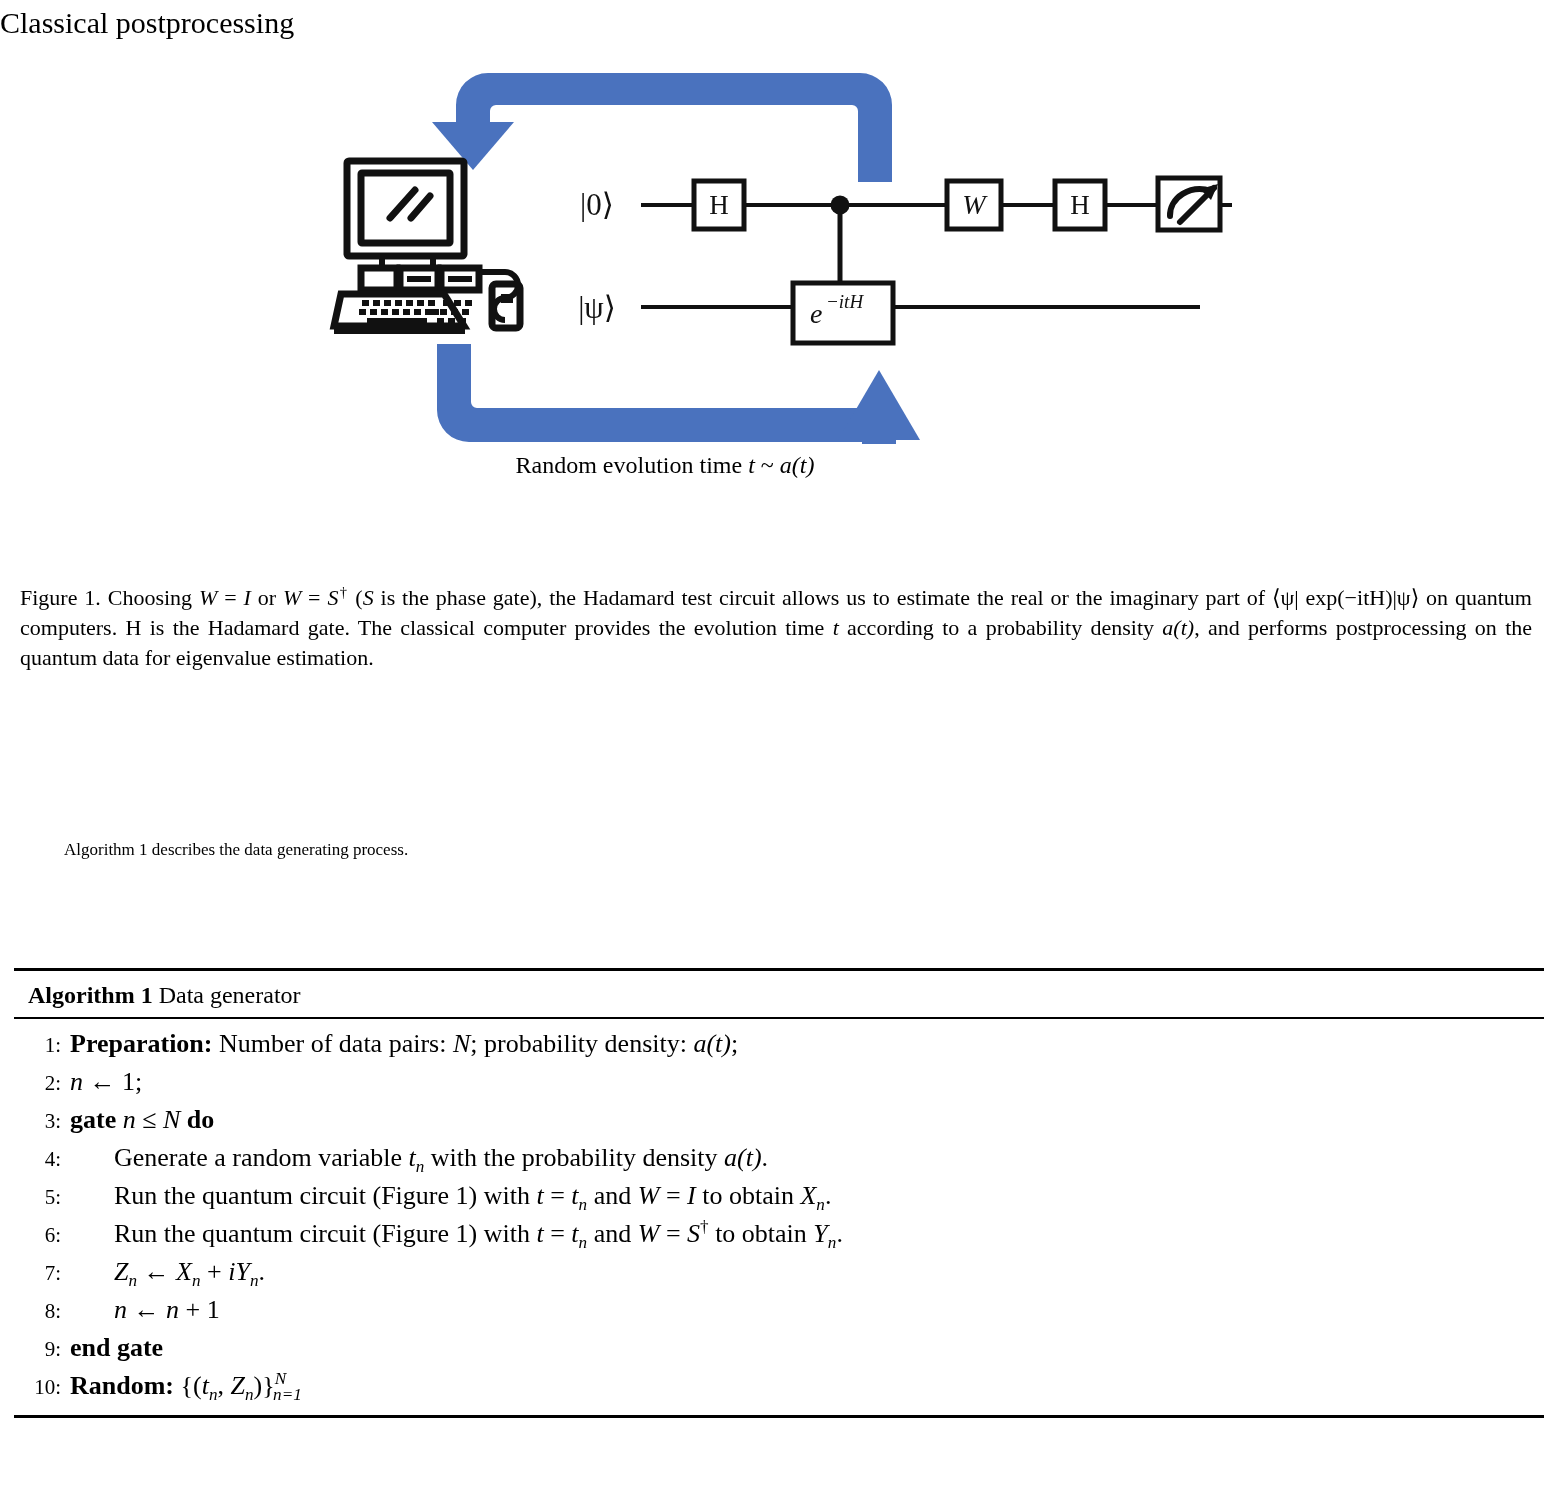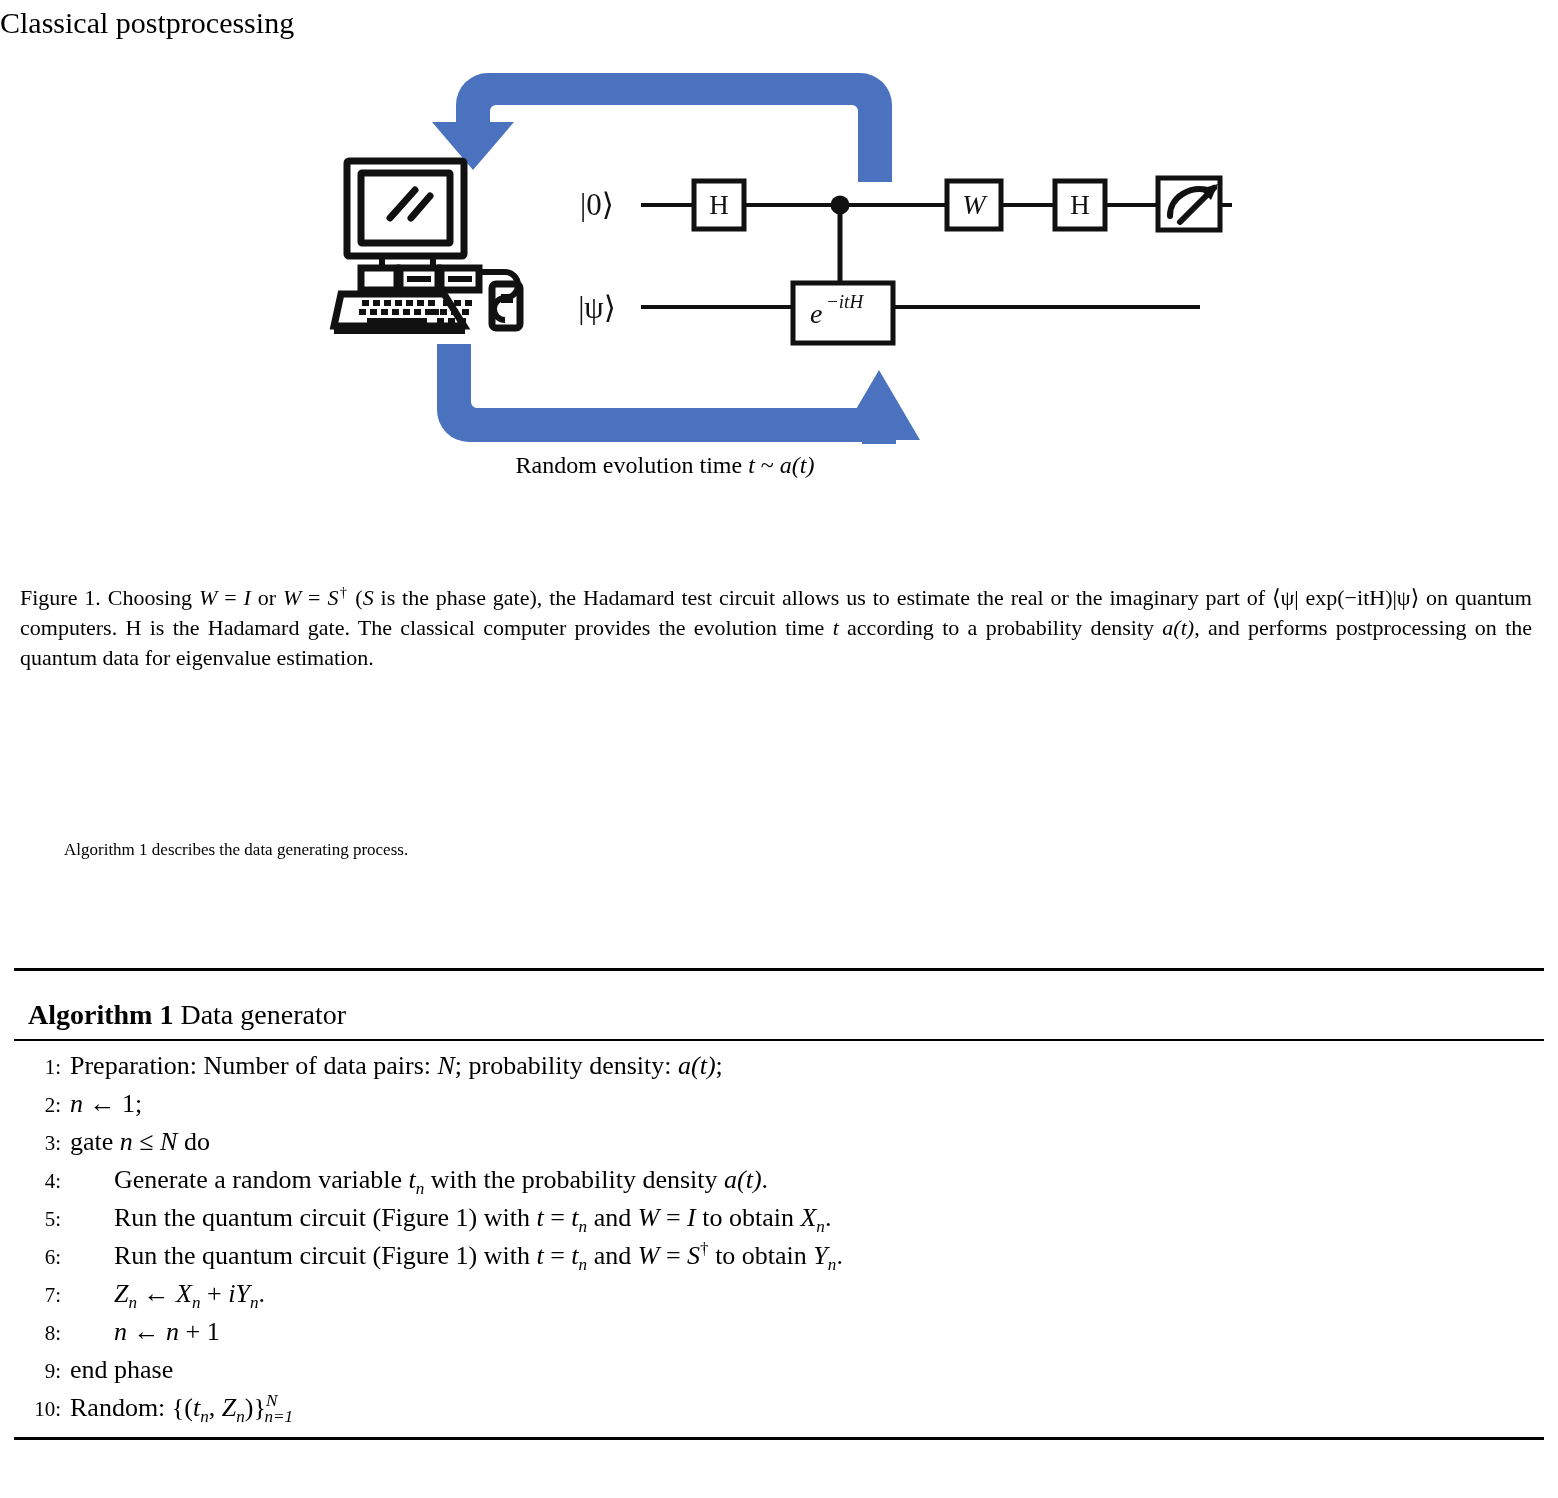--- a/index.html
+++ b/index.html
@@ -69,22 +69,22 @@
     height: 3px;
     background: #000;
     width: 100%;
   }
   .rule-thin {
     height: 1.6px;
     background: #000;
     width: 100%;
   }
   .algo-head {
-    font-size: 28px;
-    padding: 26px 2px 7px 14px;
+    font-size: 24px;
+    padding: 9px 2px 7px 14px;
     line-height: 1.25;
   }
   .algo-head b { font-weight: bold; }
   .algo-lines {
     padding: 6px 0 10px 0;
   }
   .algo-line {
     display: flex;
     align-items: baseline;
     font-size: 26px;
@@ -94,21 +94,21 @@
   .algo-num {
     width: 56px;
     min-width: 56px;
     text-align: right;
     font-size: 21px;
     padding-right: 9px;
     box-sizing: border-box;
   }
   .algo-txt { flex: 1; }
   .ind1 { padding-left: 44px; }
-  .kw { font-weight: normal; }
+  .kw { font-weight: bold; }
   sub, sup { font-size: 0.66em; line-height: 0; font-style: italic; }
   sup.upr, sub.upr { font-style: normal; }
   .nobr { white-space: nowrap; }
 </style>
 </head>
 <body>
 
 <div class="fig-title">Classical postprocessing</div>
 
 <div class="diagram">
@@ -295,21 +295,21 @@
       <span class="algo-txt ind1"><span class="mi">Z<sub>n</sub></span> ← <span class="mi">X<sub>n</sub></span> + <span class="mi">iY<sub>n</sub></span>.</span>
     </div>
 
     <div class="algo-line">
       <span class="algo-num">8:</span>
       <span class="algo-txt ind1"><span class="mi">n</span> ← <span class="mi">n</span> + 1</span>
     </div>
 
     <div class="algo-line">
       <span class="algo-num">9:</span>
-      <span class="algo-txt"><span class="kw">end phase</span></span>
+      <span class="algo-txt"><span class="kw">end gate</span></span>
     </div>
 
     <div class="algo-line">
       <span class="algo-num">10:</span>
       <span class="algo-txt"><span class="kw">Random:</span> {(<span class="mi">t<sub>n</sub></span>, <span class="mi">Z<sub>n</sub></span>)}<sup class="mi" style="line-height:0;">N</sup><sub class="mi" style="margin-left:-13px;text-align:center;">n=1</sub></span>
     </div>
 
   </div>
   <div class="rule-thick"></div>
 </div>

